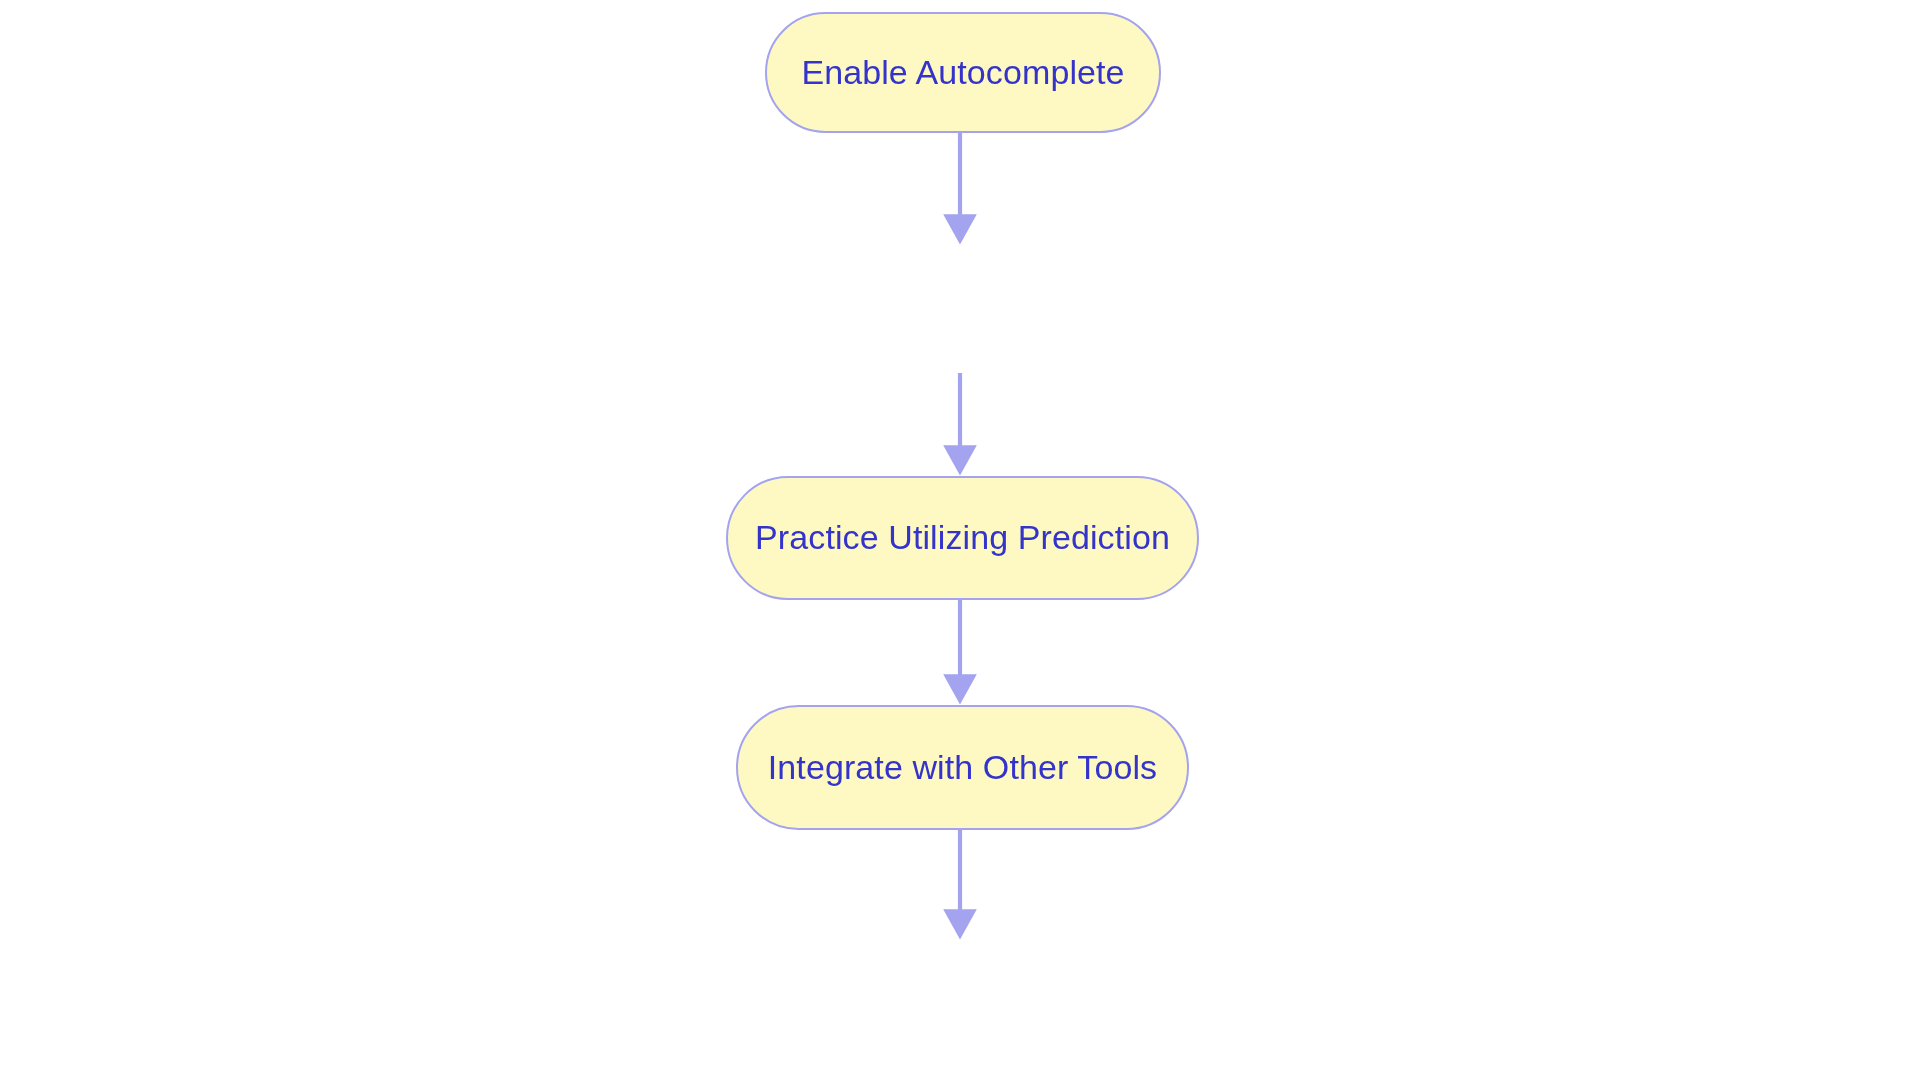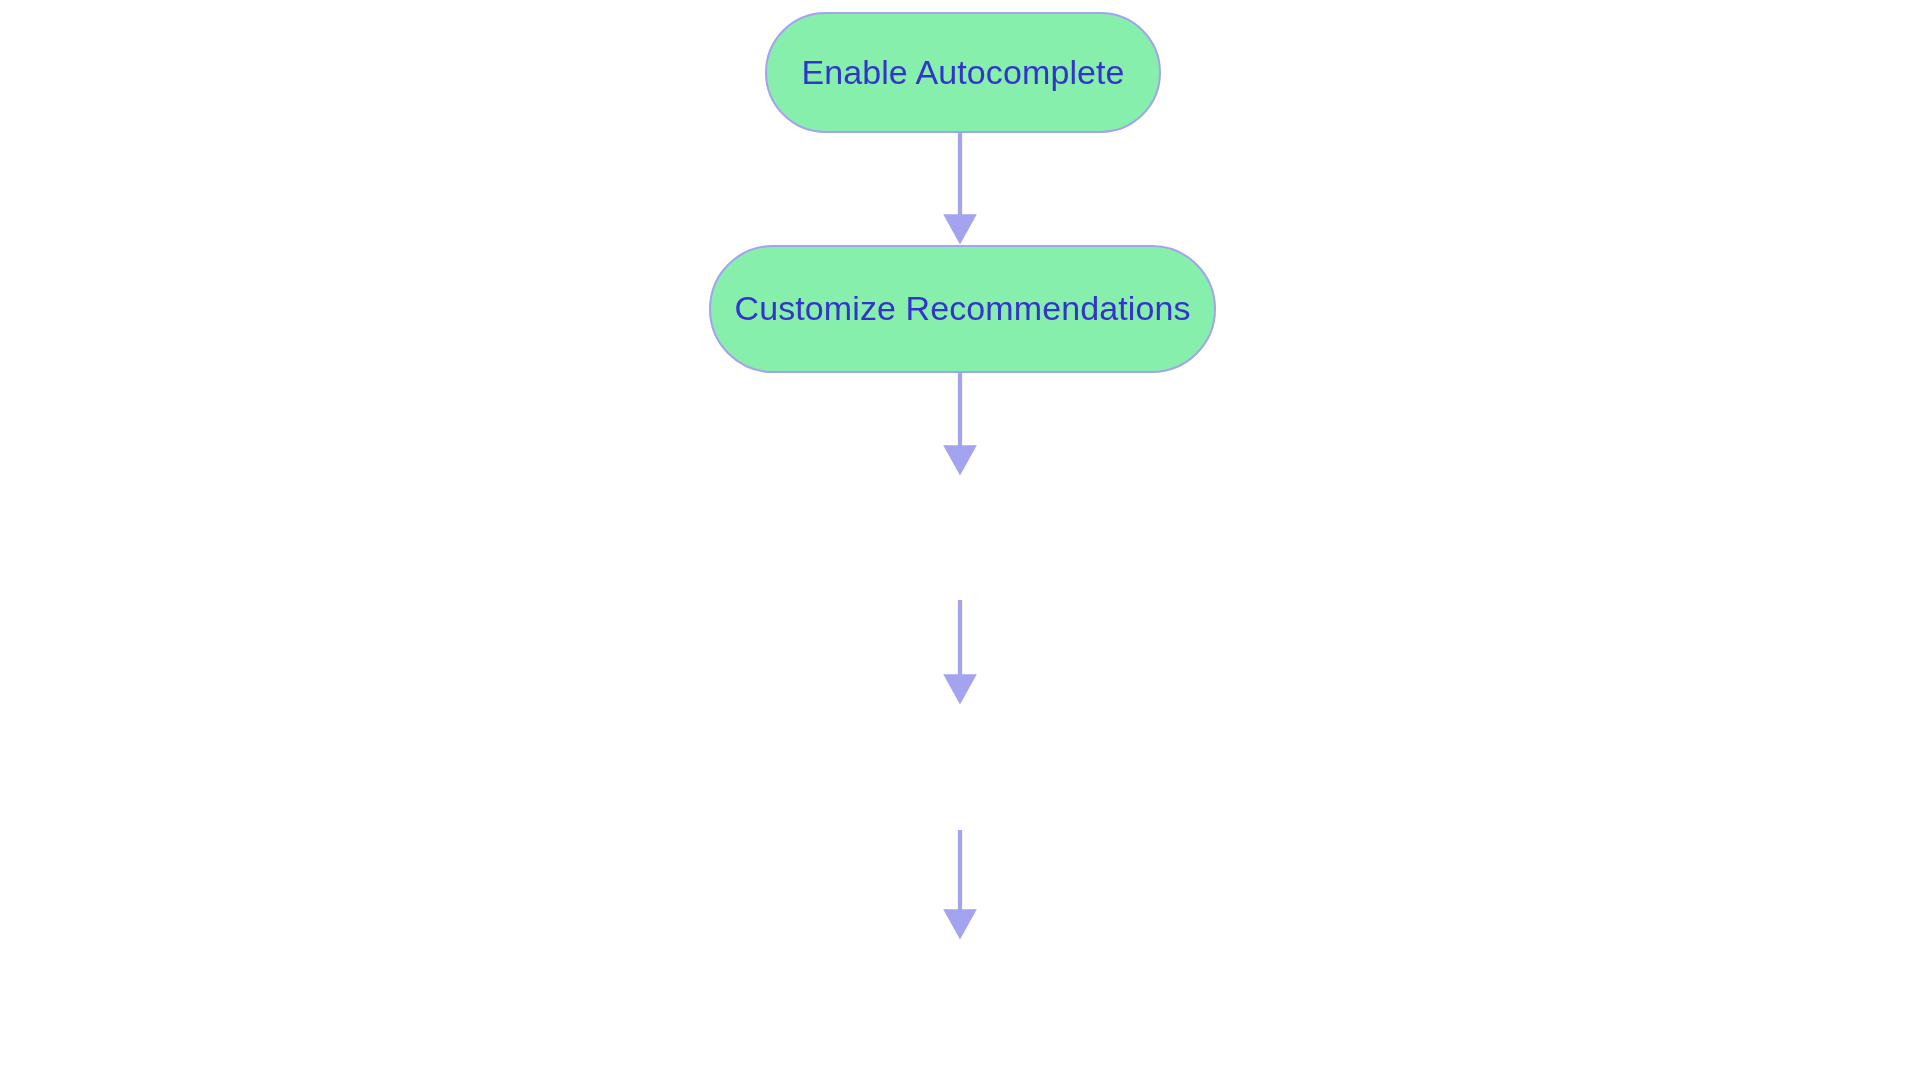--- a/index.html
+++ b/index.html
@@ -32,21 +32,21 @@
     pointer-events: none;
   }
 
   
   .node {
     position: absolute;
     box-sizing: border-box;
     display: flex;
     align-items: center;
     justify-content: center;
-    background: #86efac;
+    background: #fef9c3;
     border: 2px solid #a3a3ef;
     border-radius: 999px;
     z-index: 2;
   }
   .node-label {
     color: #3434cb;
     font-size: 34px;
     font-weight: 400;
     letter-spacing: 0.1px;
     line-height: 1.15;
@@ -80,20 +80,23 @@
 
     <line x1="960" y1="600" x2="960" y2="676" stroke="#a3a3ef" stroke-width="4.2" marker-end="url(#arrowhead)"></line>
 
     <line x1="960" y1="830" x2="960" y2="911" stroke="#a3a3ef" stroke-width="4.2" marker-end="url(#arrowhead)"></line>
   </svg>
 
   <div class="node" id="node-0">
     <span class="node-label">Enable Autocomplete</span>
   </div>
 
-  <div class="node" id="node-1">
-    <span class="node-label">Customize Recommendations</span>
+
+  <div class="node" id="node-2">
+    <span class="node-label">Practice Utilizing Prediction</span>
   </div>
 
-
+  <div class="node" id="node-3">
+    <span class="node-label">Integrate with Other Tools</span>
+  </div>
 
 
 </div>
 
 </body></html>

